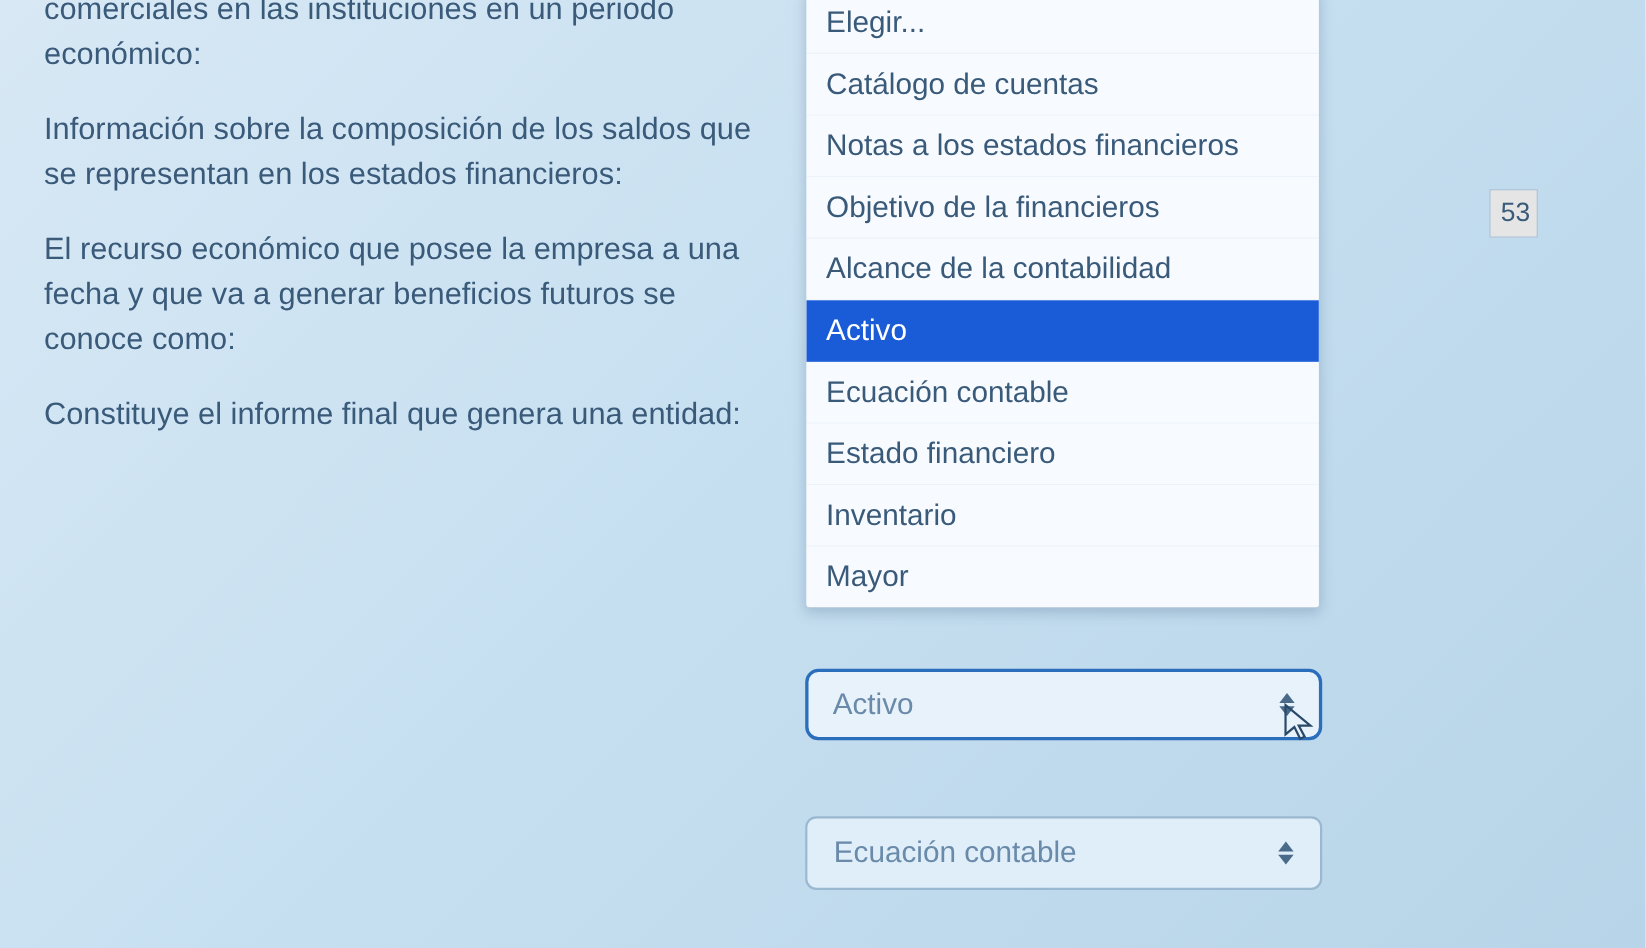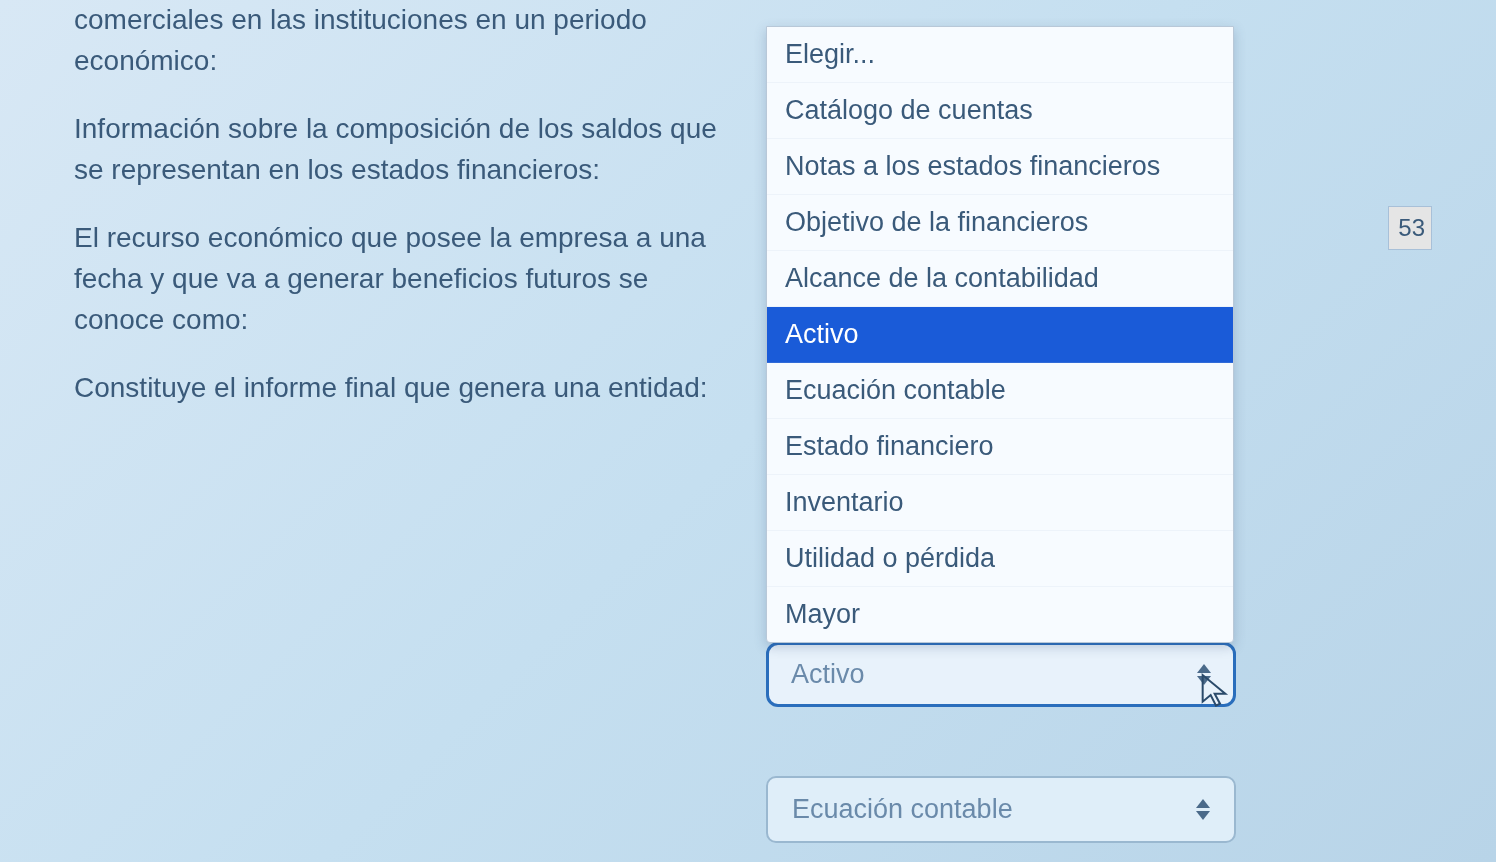--- a/index.html
+++ b/index.html
@@ -16,38 +16,36 @@
       position: relative;
     }
     .container {
       display: flex;
       width: 100%;
       height: 100%;
       position: relative;
     }
     .questions {
       width: 720px;
-      padding: 12px 20px 0 40px;
-      margin-left: 34px;
+      padding: 0 20px 0 40px;
     }
     .question-text {
       font-size: 28px;
       color: #3a5a7a;
       line-height: 1.45;
       margin-bottom: 28px;
       font-weight: 400;
     }
     .question-text.partial-top {
       margin-top: -12px;
     }
     .right-column {
       width: 680px;
       position: relative;
       padding-top: 12px;
-      margin-top: 34px;
     }
     .dropdown-open {
       position: absolute;
       top: -8px;
       left: 12px;
       width: 468px;
       background: #f7fbff;
       border: 1px solid #b8c8d8;
       border-radius: 0 0 4px 4px;
       box-shadow: 0 4px 12px rgba(50,80,120,0.25);
@@ -157,21 +155,20 @@
     <div class="dropdown-open">
       <div class="dropdown-option">Elegir...</div>
       <div class="dropdown-option">Catálogo de cuentas</div>
       <div class="dropdown-option">Notas a los estados financieros</div>
       <div class="dropdown-option">Objetivo de la financieros</div>
       <div class="dropdown-option">Alcance de la contabilidad</div>
       <div class="dropdown-option highlighted">Activo</div>
       <div class="dropdown-option">Ecuación contable</div>
       <div class="dropdown-option">Estado financiero</div>
       <div class="dropdown-option">Inventario</div>
-      <div class="dropdown-option">Utilidad o pérdida</div>
       <div class="dropdown-option last">Mayor</div>
     </div>
 
     <div class="select-field activo">
       <span>Activo</span>
       <span class="select-caret">
         <span class="caret-up"></span>
         <span class="caret-down"></span>
       </span>
     </div>

